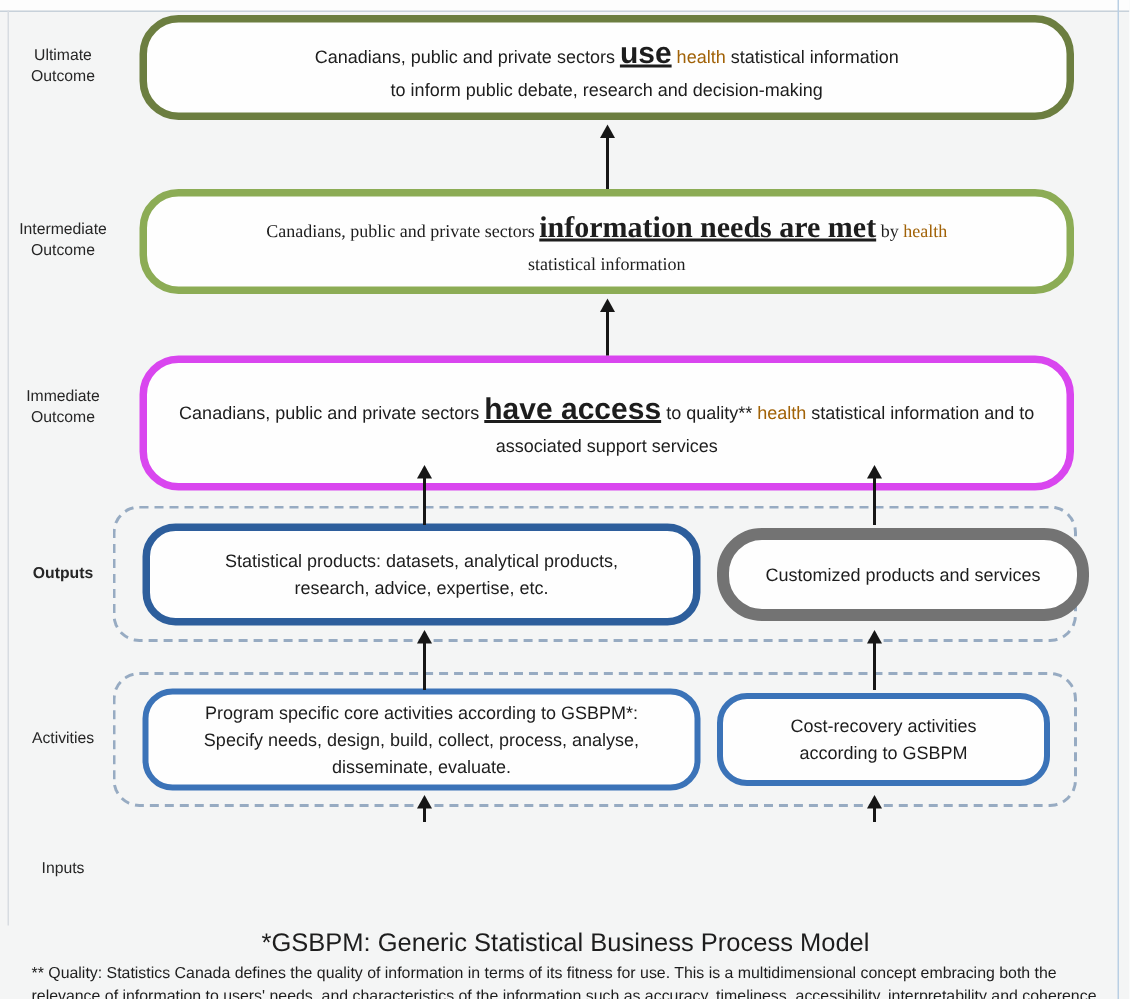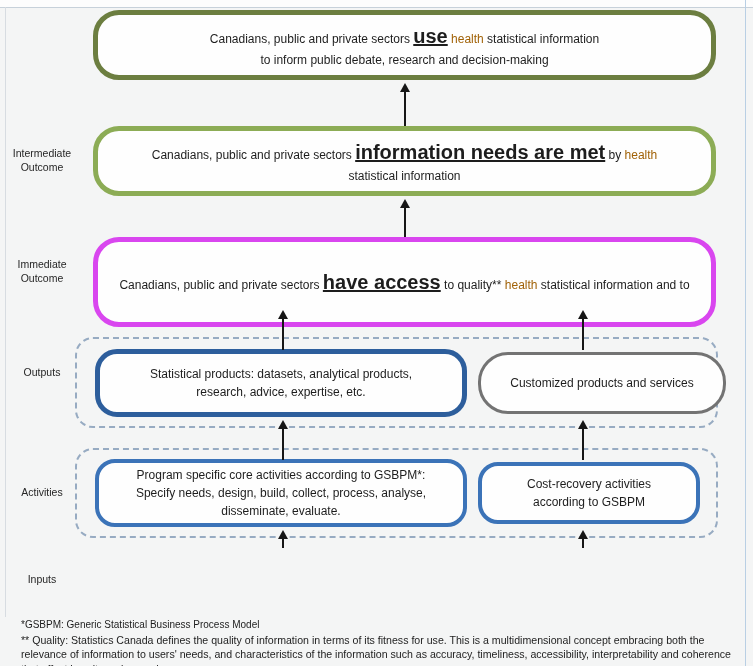--- a/index.html
+++ b/index.html
@@ -19,70 +19,71 @@
     position:absolute;left:0;width:84px;display:flex;align-items:center;justify-content:center;
     text-align:center;font-size:10.5px;line-height:1.3;color:#262626;
   }
   .rbox{
     position:absolute;display:flex;flex-direction:column;align-items:center;justify-content:center;
     background:#fefefe;text-align:center;font-size:12px;line-height:1.5;padding:2px 8px;box-sizing:border-box;
   }
   .rbox .emph{font-size:20px;font-weight:bold;text-decoration:underline;}
   .rbox .blue{color:#a16207;}
   .box-ultimate{left:93px;top:10px;width:623px;height:70px;border:5px solid #6c7e40;border-radius:26px;}
-  .box-intermediate{left:93px;top:126px;width:623px;height:70px;border:5px solid #8cac55;border-radius:26px;}
+  .box-intermediate{left:93px;top:126px;width:623px;height:70px;border:5px solid #8cac55;border-radius:26px;font-family:Liberation Serif, serif;}
   .box-immediate{left:93px;top:237px;width:623px;height:90px;border:5px solid #d946ef;border-radius:26px;}
   .group{
     position:absolute;left:75px;width:643px;border:2px dashed #97abc2;border-radius:18px;box-sizing:border-box;
   }
   .group-outputs{top:337px;height:91px;}
   .group-activities{top:448px;height:90px;}
   .box-out-products{left:95px;top:349px;width:372px;height:68px;border:5px solid #2d5e9c;border-radius:22px;}
-  .box-out-custom{left:478px;top:352px;width:248px;height:62px;border:3px solid #737373;border-radius:30px;}
+  .box-out-custom{left:478px;top:352px;width:248px;height:62px;border:8px solid #737373;border-radius:30px;}
   .box-act-core{left:95px;top:459px;width:372px;height:68px;border:4px solid #3b73b8;border-radius:20px;}
   .box-act-cost{left:478px;top:462px;width:222px;height:62px;border:4px solid #3b73b8;border-radius:20px;}
   .box-inputs{left:93px;top:547px;width:625px;height:65px;border:5px solid #a5d1f0;border-radius:26px;}
 
   .arrow{position:absolute;width:10px;z-index:5;}
   .arrow::before{
     content:"";position:absolute;top:0;left:50%;transform:translateX(-50%);
     border-left:5px solid transparent;border-right:5px solid transparent;border-bottom:9px solid #161616;
   }
   .arrow::after{
     content:"";position:absolute;top:8px;bottom:0;left:50%;width:2px;transform:translateX(-50%);background:#161616;
   }
 
   .footnotes{position:absolute;left:21px;top:618px;width:712px;}
-  .footnote-gsbpm{font-size:10px;line-height:1.35;color:#1d1d1d;margin-bottom:1px;}
+  .footnote-gsbpm{font-size:17px;line-height:1.35;color:#1d1d1d;margin-bottom:1px;text-align:center;}
   .footnote-quality{font-size:10.6px;line-height:1.38;color:#1d1d1d;}
 </style>
 </head>
 <body>
 
 <div class="canvas">
 
   <div class="frame-topfill"></div>
   <div class="frame-top"></div>
   <div class="frame-left"></div>
   <div class="frame-right"></div>
 
+  <div class="stage-label" style="top:10px;height:70px;">Ultimate Outcome</div>
   <div class="stage-label" style="top:126px;height:70px;">Intermediate Outcome</div>
   <div class="stage-label" style="top:237px;height:70px;">Immediate Outcome</div>
-  <div class="stage-label" style="top:327px;height:91px;">Outputs</div>
+  <div class="stage-label" style="top:337px;height:91px;font-weight:bold;">Outputs</div>
   <div class="stage-label" style="top:448px;height:90px;">Activities</div>
   <div class="stage-label" style="top:547px;height:65px;">Inputs</div>
 
   <div class="rbox box-ultimate">
       <div><span>Canadians, public and private sectors </span><span class="emph">use</span><span> </span><span class="blue">health</span><span> statistical information</span><br><span>to inform public debate, research and decision-making</span></div>
     </div>
   <div class="rbox box-intermediate">
       <div><span>Canadians, public and private sectors </span><span class="emph">information needs are met</span><span> by </span><span class="blue">health</span><br><span>statistical information</span></div>
     </div>
   <div class="rbox box-immediate">
-      <div><span>Canadians, public and private sectors </span><span class="emph">have access</span><span> to quality** </span><span class="blue">health</span><span> statistical information and to</span><br></div>
+      <div><span>Canadians, public and private sectors </span><span class="emph">have access</span><span> to quality** </span><span class="blue">health</span><span> statistical information and to</span><br><span>associated support services</span></div>
     </div>
 
   <div class="group group-outputs"></div>
   <div class="group group-activities"></div>
 
   <div class="rbox box-out-products">
       <div>Statistical products: datasets, analytical products,<br>research, advice, expertise, etc.</div>
     </div>
   <div class="rbox box-out-custom">
       <div>Customized products and services</div>

